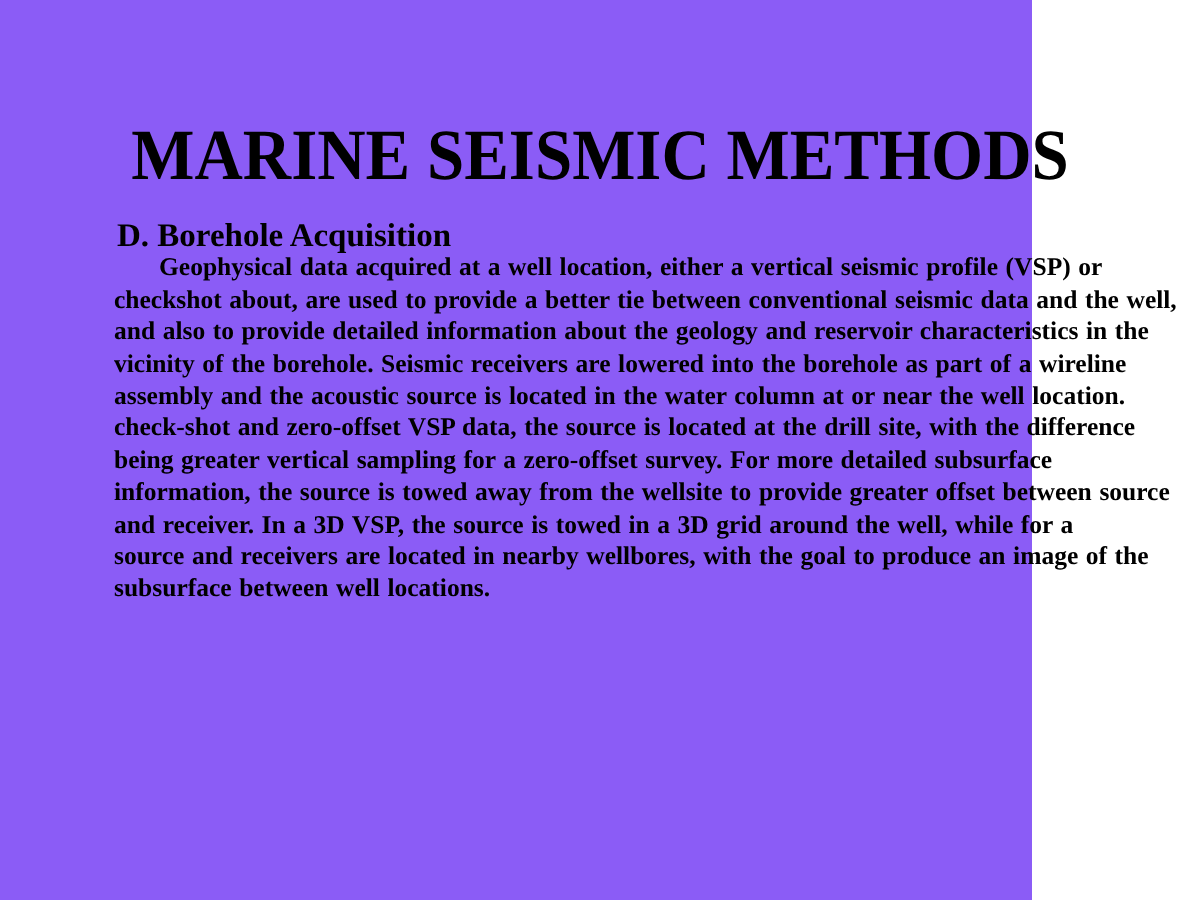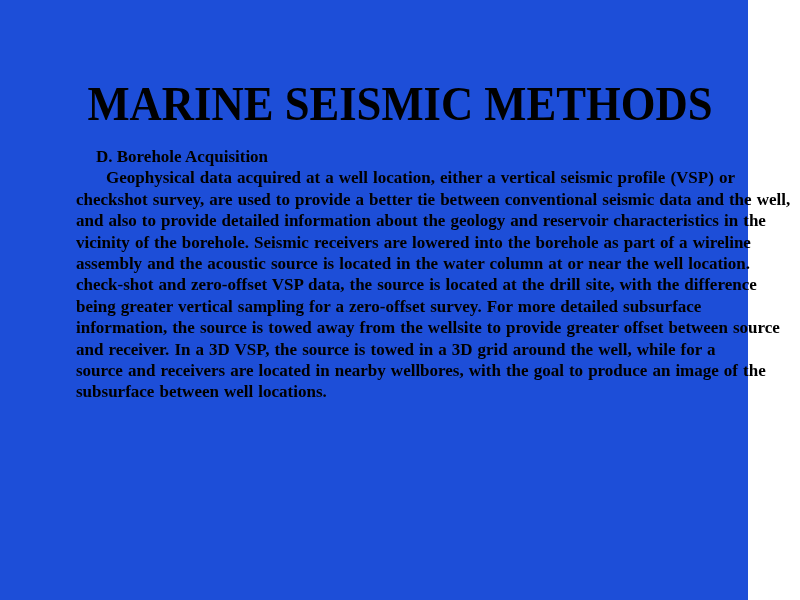--- a/index.html
+++ b/index.html
@@ -10,23 +10,23 @@
     width: 800px;
     height: 600px;
     background: #ffffff;
     font-family: "Liberation Serif", "DejaVu Serif", serif;
     color: #000000;
     overflow: hidden;
   }
 
   .slide {
     position: relative;
-    width: 748px;
+    width: 688px;
     height: 600px;
-    background: #1d4ed8;
+    background: #8b5cf6;
   }
 
   
   .slide-title {
     position: absolute;
     left: 0;
     top: 46px;
     width: 800px;
     text-align: center;
     font-family: "Liberation Serif", "DejaVu Serif", serif;
@@ -44,24 +44,24 @@
   .body-block {
     position: absolute;
     left: 76px;
     top: 146px;
     width: 700px;
   }
 
   .sub-heading {
     font-family: "Liberation Serif", "DejaVu Serif", serif;
     font-weight: bold;
-    font-size: 17px;
+    font-size: 22px;
     line-height: 21.4px;
     color: #000000;
-    margin: 0 0 0 20px;
+    margin: 0 0 0 2px;
     white-space: nowrap;
   }
 
   .paragraph {
     font-family: "Liberation Serif", "DejaVu Serif", serif;
     font-weight: bold;
     font-size: 17px;
     line-height: 21.4px;
     color: #000000;
     margin: 0;
@@ -83,21 +83,21 @@
 <div class="slide">
 
   <h1 class="slide-title">MARINE SEISMIC METHODS</h1>
 
   <div class="body-block">
 
     <div class="sub-heading">D. Borehole Acquisition</div>
 
     <div class="paragraph">
       <span class="para-line indented">Geophysical  data acquired  at a  well location,  either a  vertical seismic  profile (VSP)  or</span>
-      <span class="para-line">checkshot  survey,  are used to provide  a better tie between  conventional  seismic  data and the well,</span>
+      <span class="para-line">checkshot  about,  are used to provide  a better tie between  conventional  seismic  data and the well,</span>
       <span class="para-line">and also to provide  detailed  information  about the  geology  and reservoir  characteristics  in the</span>
       <span class="para-line">vicinity  of the borehole.   Seismic  receivers  are lowered  into the borehole  as part of a wireline</span>
       <span class="para-line">assembly  and the acoustic  source is located  in the water column  at or near the well location.</span>
       <span class="para-line">check-shot  and zero-offset  VSP data, the source  is located  at the drill site, with the difference</span>
       <span class="para-line">being  greater  vertical  sampling  for a zero-offset  survey.   For more detailed  subsurface</span>
       <span class="para-line">information,  the source is towed away  from the wellsite  to provide  greater  offset between  source</span>
       <span class="para-line">and receiver.   In a 3D VSP,  the source is towed in a 3D grid around  the well, while for a</span>
       <span class="para-line">source and receivers  are located  in nearby  wellbores,  with the goal to produce  an image of the</span>
       <span class="para-line">subsurface  between  well locations.</span>
     </div>

